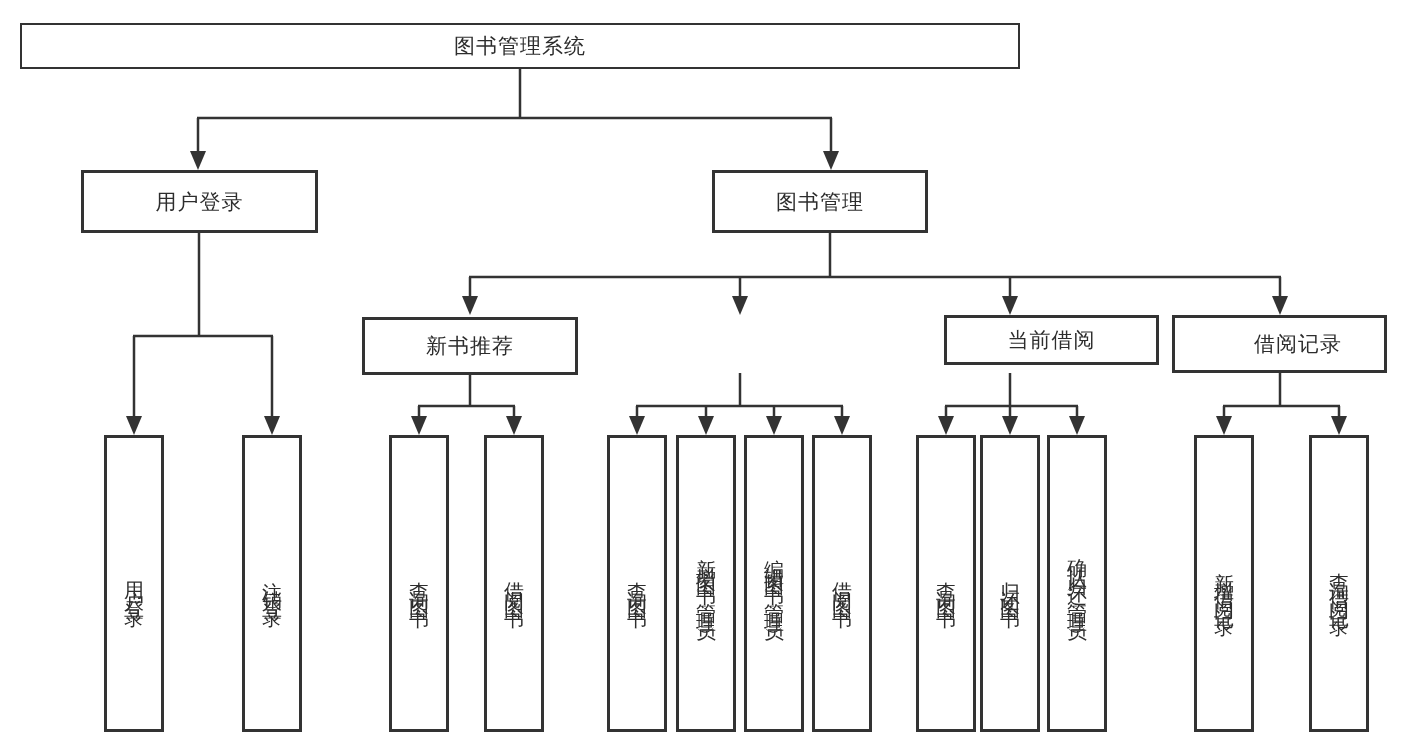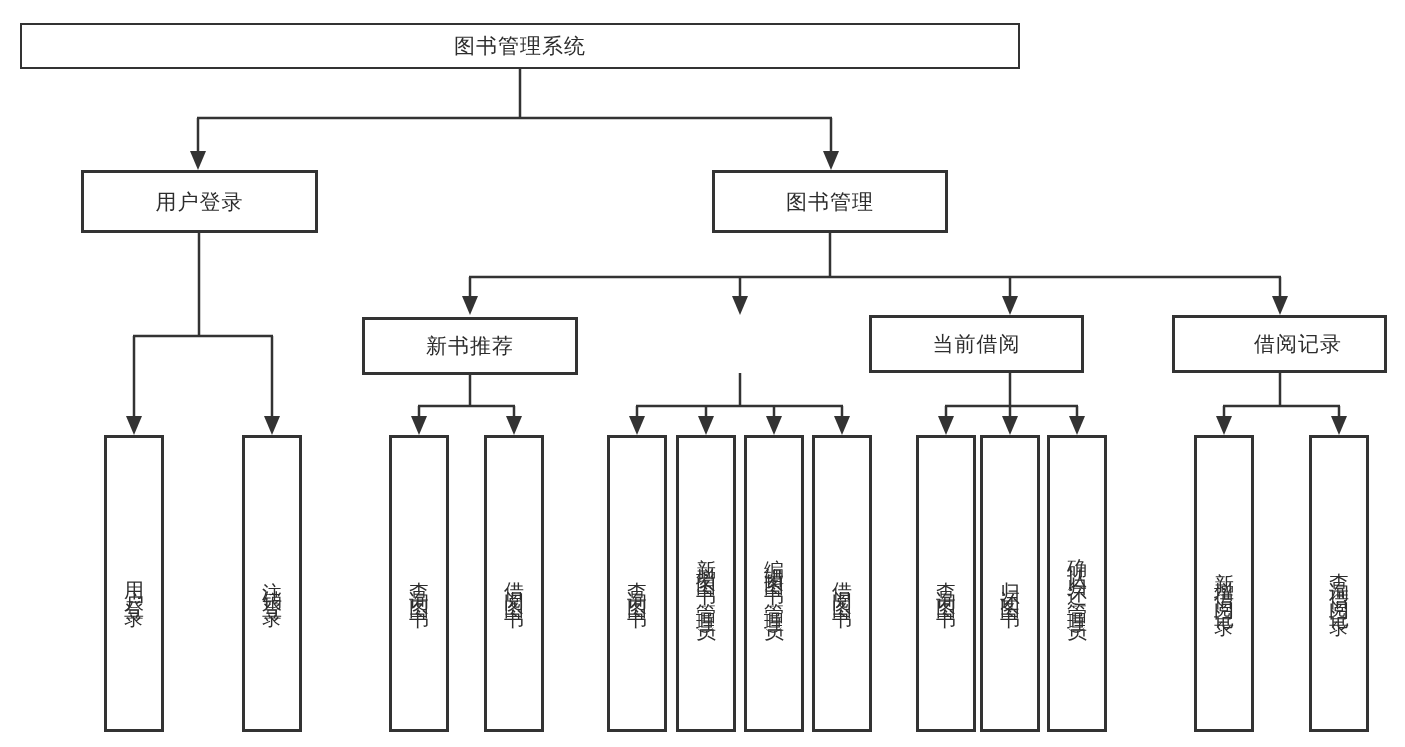--- a/index.html
+++ b/index.html
@@ -98,28 +98,28 @@
     </g>
   </svg>
 
   <div class="node root" style="left:20px; top:23px; width:1000px; height:46px;">
     <span>图书管理系统</span>
   </div>
 
   <div class="node" style="left:81px; top:170px; width:237px; height:63px;">
     <span>用户登录</span>
   </div>
-  <div class="node" style="left:712px; top:170px; width:236px; height:63px;">
+  <div class="node" style="left:712px; top:170px; width:216px; height:63px;">
     <span>图书管理</span>
   </div>
 
   <div class="node" style="left:362px; top:317px; width:216px; height:58px;">
     <span>新书推荐</span>
   </div>
-  <div class="node" style="left:869px; top:315px; width:215px; height:58px;">
+  <div class="node" style="left:944px; top:315px; width:215px; height:50px;">
     <span>当前借阅</span>
   </div>
   <div class="node" style="left:1172px; top:315px; width:215px; height:58px;padding-left:37px;">
     <span>借阅记录</span>
   </div>
 
   <div class="node leaf" style="left:104px;">
     <span class="vtext">用户登录</span>
   </div>
   <div class="node leaf" style="left:242px;">

